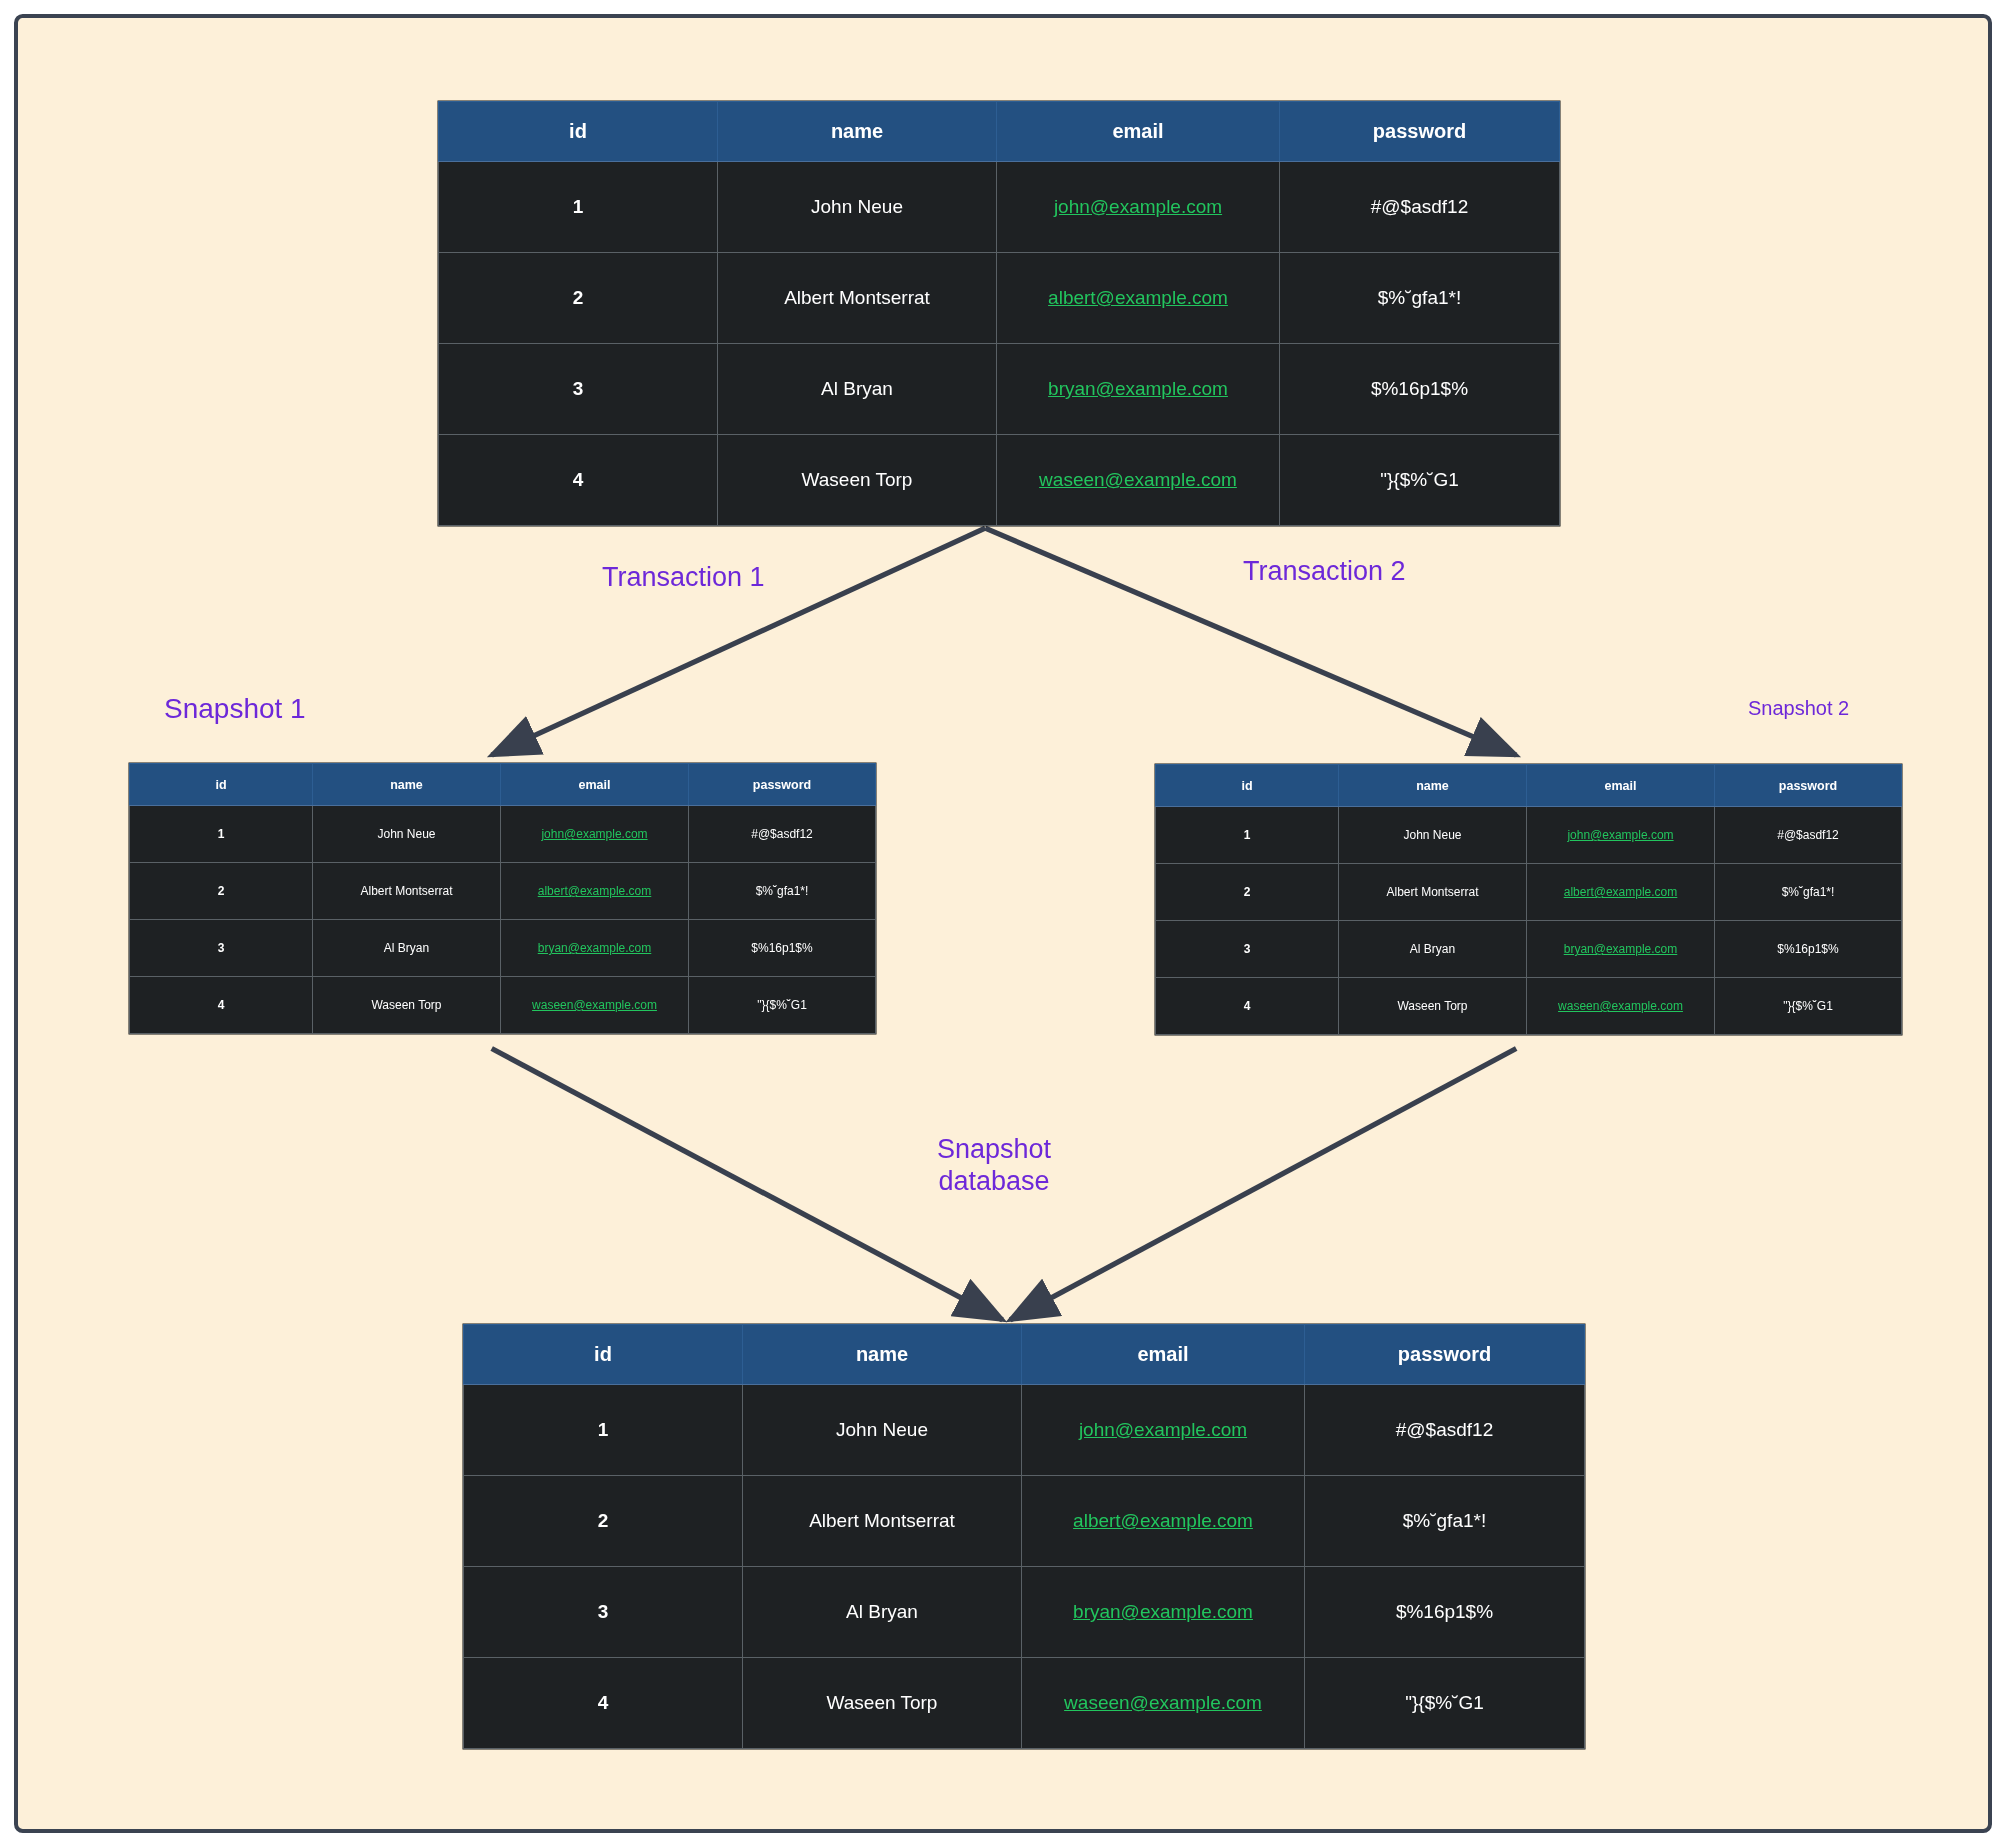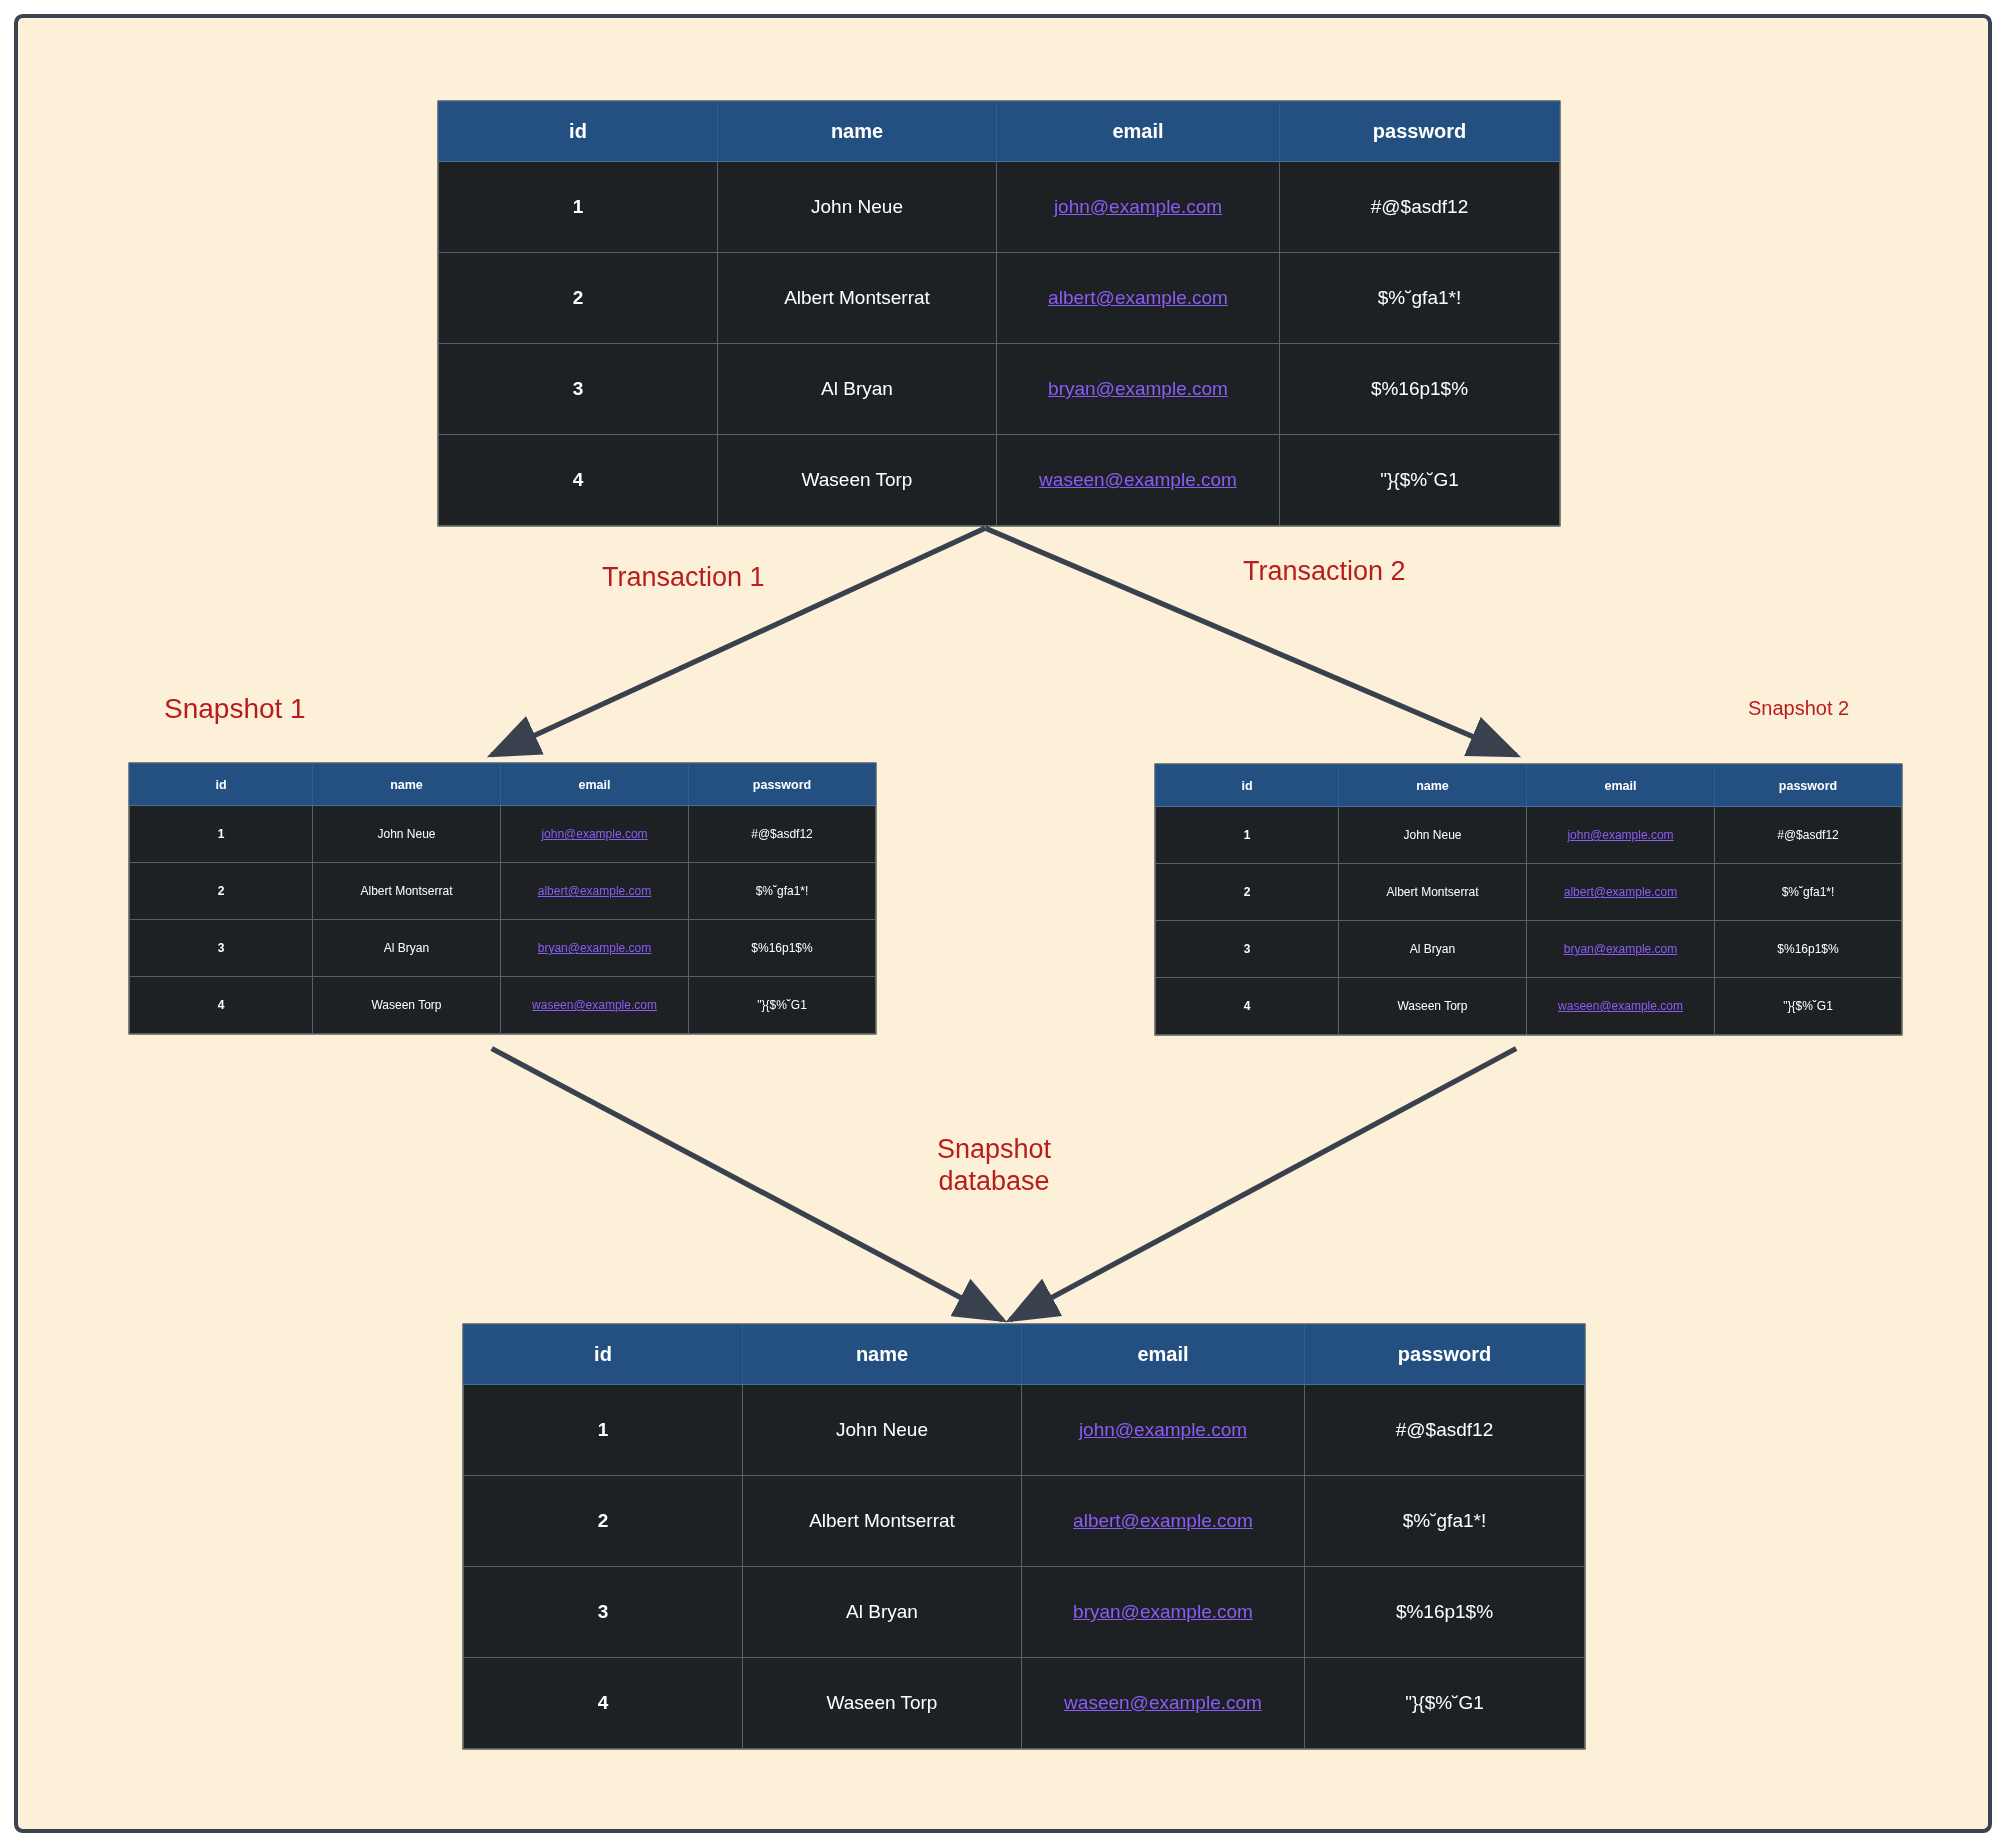--- a/index.html
+++ b/index.html
@@ -54,21 +54,21 @@
   }
   .db-table tbody td {
     background: #1e2123;
     font-weight: normal;
   }
   .db-table tbody td.col-id {
     font-weight: bold;
   }
   .db-table tbody td.col-email .maillink {
     text-decoration: underline;
-    color: #8b5cf6;
+    color: #22c55e;
     cursor: pointer;
   }
 
   
   .tbl-big { font-size: 19px; }
   .tbl-big thead th { height: 60px; font-size: 20px; }
   .tbl-big tbody td { height: 91px; }
 
   
   .tbl-small { font-size: 12px; }
@@ -89,21 +89,21 @@
 
   
   .tbl-small .col-id    { width: 183px; }
   .tbl-small .col-name  { width: 188px; }
   .tbl-small .col-email { width: 188px; }
   .tbl-small .col-pass  { width: 187px; }
 
   
   .label {
     position: absolute;
-    color: #b91c1c;
+    color: #6d28d9;
     font-family: "Liberation Sans", sans-serif;
     font-weight: normal;
     white-space: pre-line;
     line-height: 1.18;
   }
   #label-transaction-1 { left: 602px; top: 562px; font-size: 27px; }
   #label-transaction-2 { left: 1243px; top: 556px; font-size: 27px; }
   #label-snapshot-1    { left: 164px;  top: 692px; font-size: 28px; }
   #label-snapshot-2    { left: 1703px; top: 697px; font-size: 20px; margin-left: 45px; }
   #label-updating-db   { left: 937px; top: 1134px; font-size: 27px; text-align: center; }

